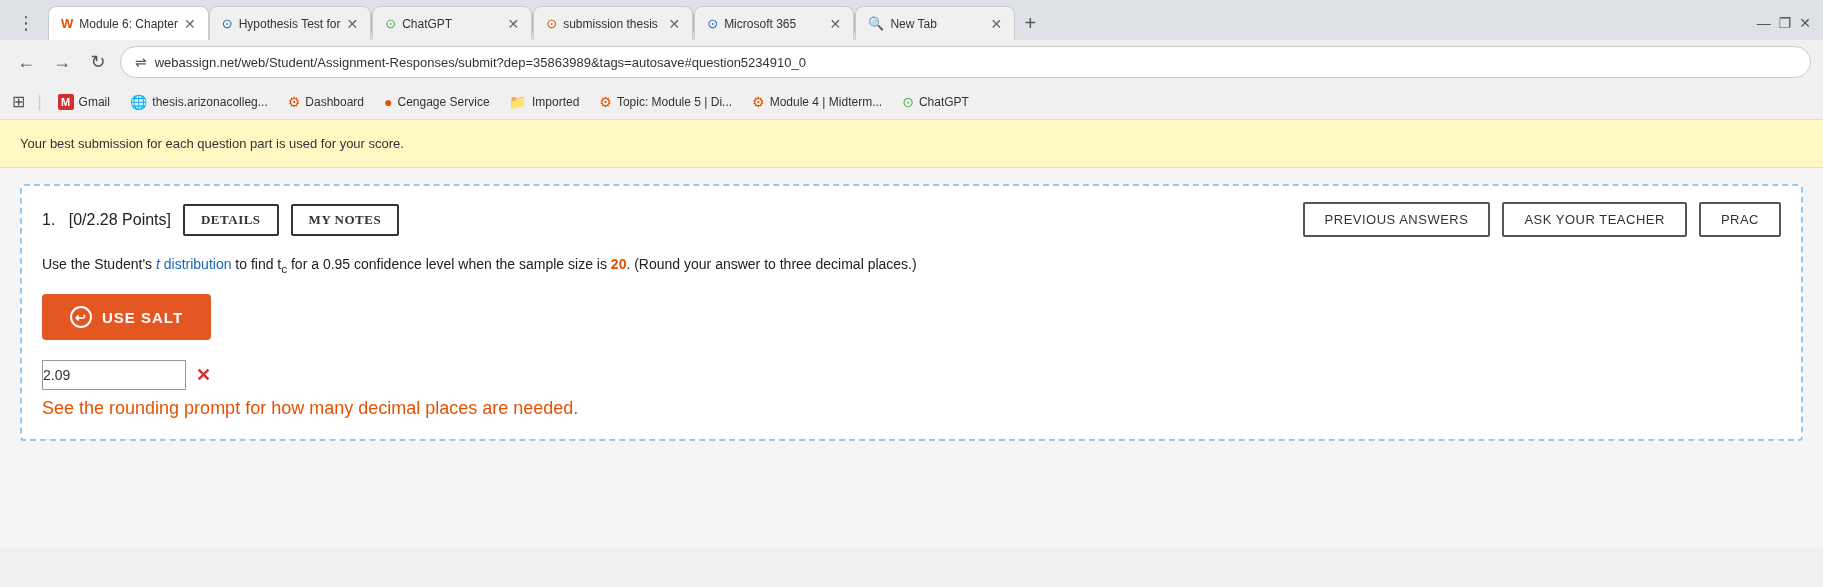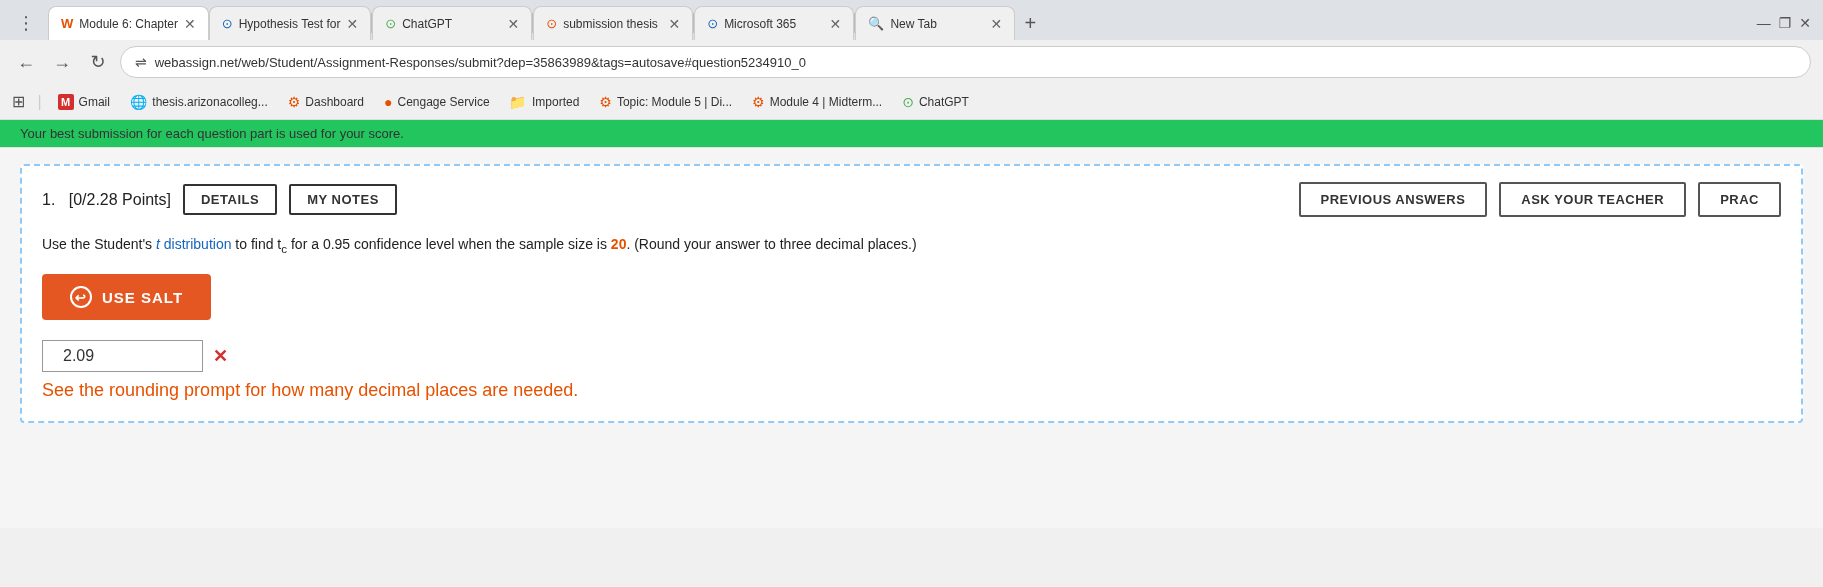--- a/index.html
+++ b/index.html
@@ -167,23 +167,23 @@
       padding: 3px 8px;
       border-radius: 4px;
       font-size: 12px;
       color: #333;
       cursor: pointer;
       white-space: nowrap;
     }
 
     
     .page-notice {
-      background: #22c55e;
+      background: #fef9c3;
       border-bottom: 1px solid #e0e0e0;
-      padding: 6px 20px;
+      padding: 16px 20px;
       font-size: 13px;
       color: #333;
     }
 
     
     .main-content {
       background: #f5f5f5;
       padding: 16px 20px;
       min-height: 380px;
     }
@@ -213,30 +213,31 @@
     .btn-outline {
       border: 2px solid #333;
       background: transparent;
       padding: 6px 16px;
       font-size: 13px;
       font-weight: bold;
       letter-spacing: 0.5px;
       cursor: pointer;
       border-radius: 2px;
       color: #333;
+      font-family: Liberation Serif, serif;
     }
 
     .spacer { flex: 1; }
 
     .btn-action {
       border: 2px solid #555;
       background: transparent;
       padding: 8px 20px;
       font-size: 13px;
-      font-weight: bold;
+      font-weight: normal;
       letter-spacing: 0.5px;
       cursor: pointer;
       border-radius: 2px;
       color: #333;
       white-space: nowrap;
     }
 
     
     .question-text {
       font-size: 14px;
@@ -268,23 +269,23 @@
     
     .answer-row {
       display: flex;
       align-items: center;
       gap: 10px;
       margin-bottom: 8px;
     }
 
     .answer-input {
       border: 1px solid #999;
-      padding: 6px 20px;
-      font-size: 16px;
-      width: 161px;
+      padding: 6px 0;
+      font-size: 14px;
+      width: 144px;
       color: #333;
     }
 
     .error-x {
       color: #d32f2f;
       font-size: 18px;
       font-weight: bold;
       cursor: pointer;
     }
 

